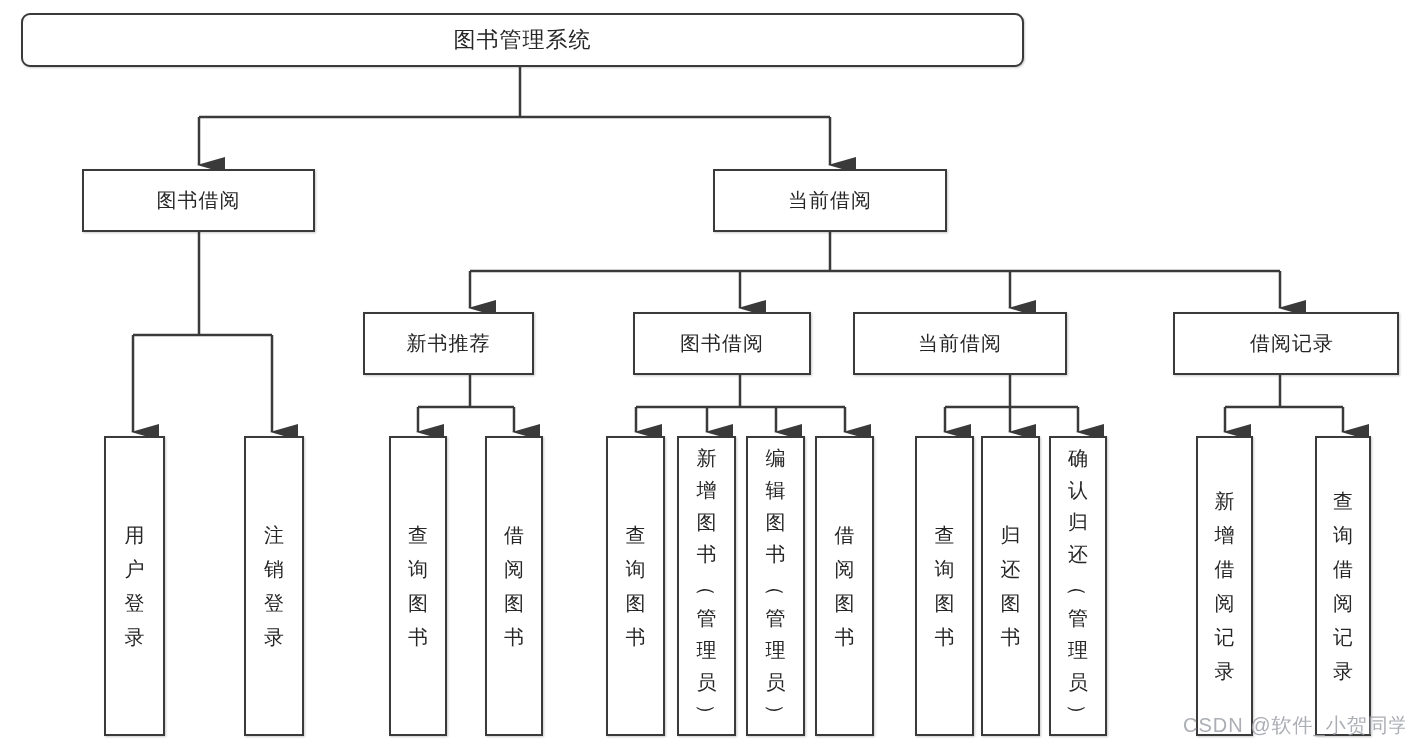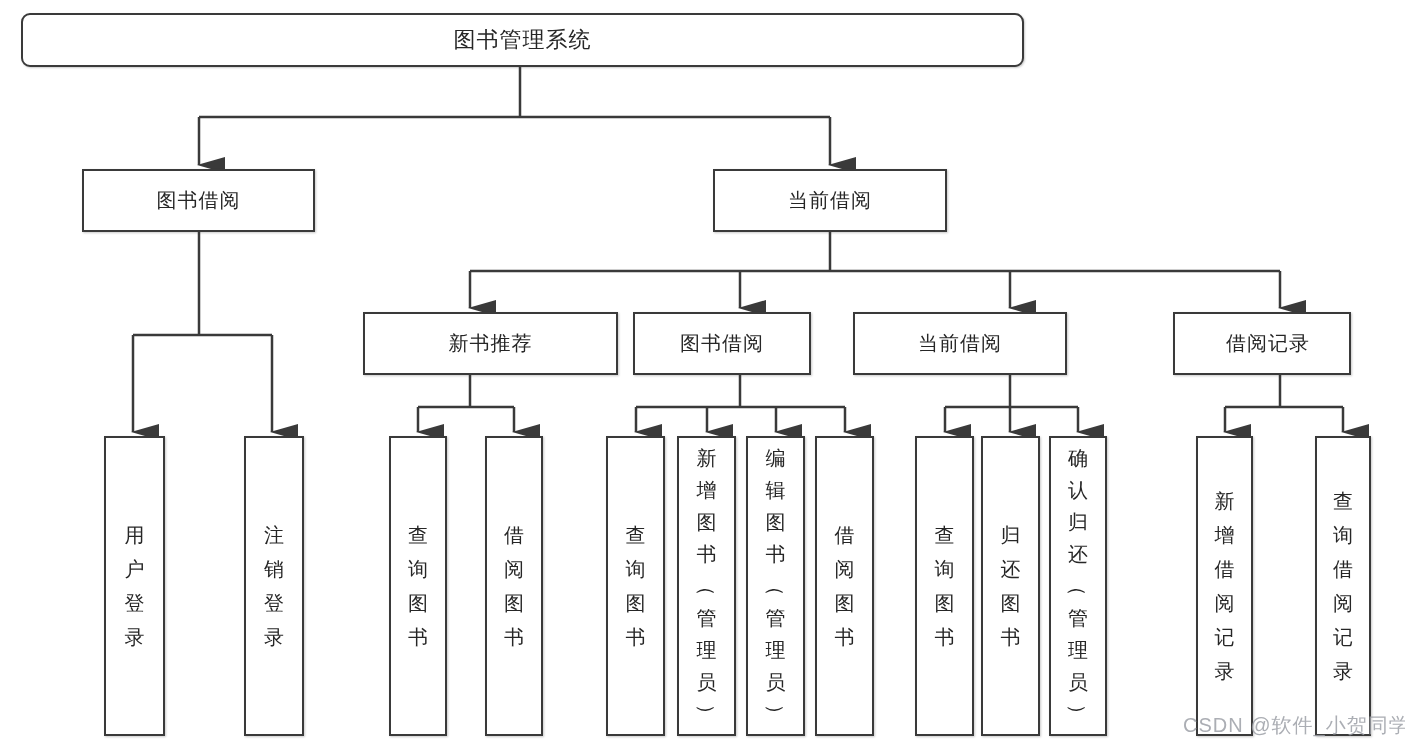--- a/index.html
+++ b/index.html
@@ -97,30 +97,30 @@
     <span>图书管理系统</span>
   </div>
 
   <div class="node" style="left:82px;top:169px;width:233px;height:63px;">
     <span>图书借阅</span>
   </div>
   <div class="node" style="left:713px;top:169px;width:234px;height:63px;">
     <span>当前借阅</span>
   </div>
 
-  <div class="node" style="left:363px;top:312px;width:255px;height:63px;">
+  <div class="node" style="left:363px;top:312px;width:171px;height:63px;">
     <span>新书推荐</span>
   </div>
   <div class="node" style="left:633px;top:312px;width:178px;height:63px;">
     <span>图书借阅</span>
   </div>
   <div class="node" style="left:853px;top:312px;width:214px;height:63px;">
     <span>当前借阅</span>
   </div>
-  <div class="node" style="left:1173px;top:312px;width:178px;height:63px;padding-left:12px;">
+  <div class="node" style="left:1173px;top:312px;width:226px;height:63px;padding-left:12px;">
     <span>借阅记录</span>
   </div>
 
   <div class="node leaf" style="left:104px;top:436px;width:61px;height:300px;">
     <div class="vtext" style="gap: 14px;">
         <span class="vchar">用</span>
         <span class="vchar">户</span>
         <span class="vchar">登</span>
         <span class="vchar">录</span>
       </div>

